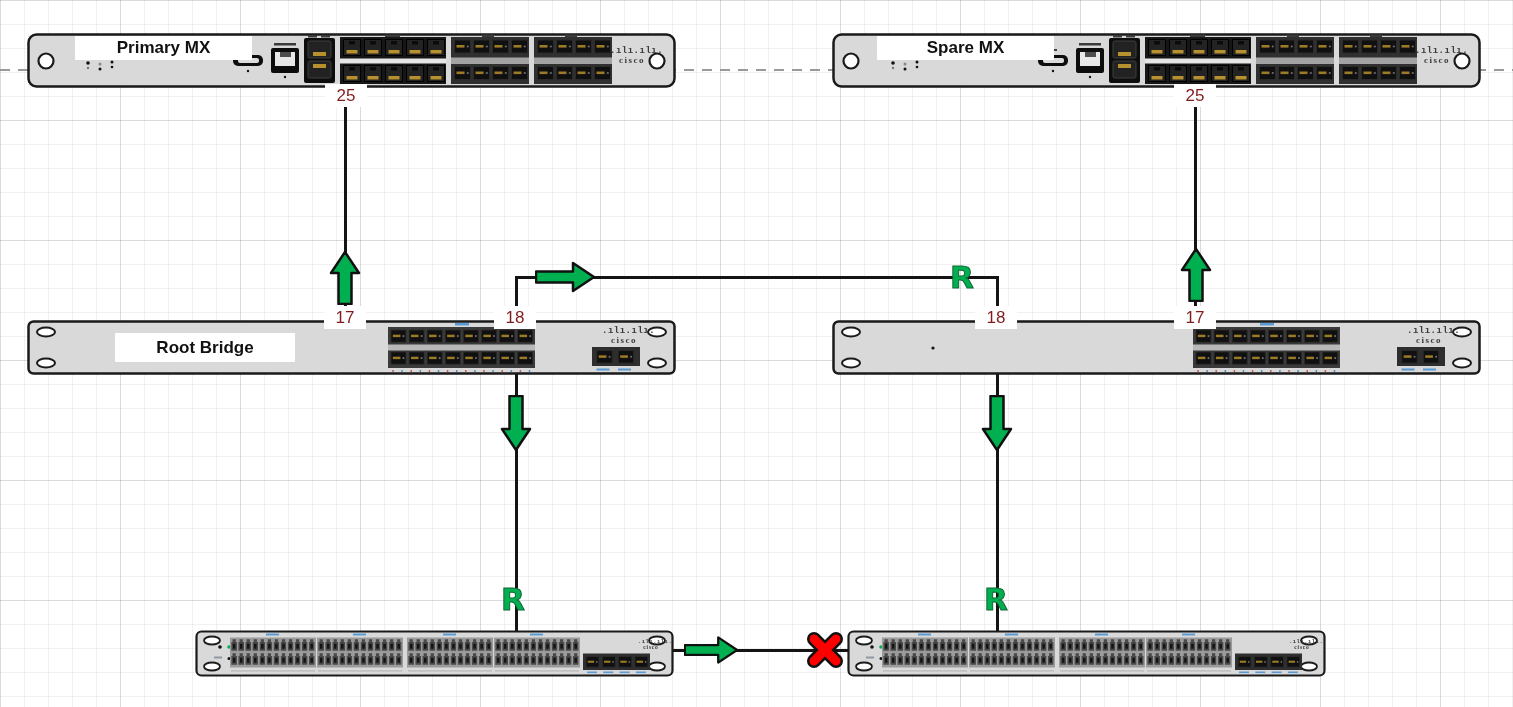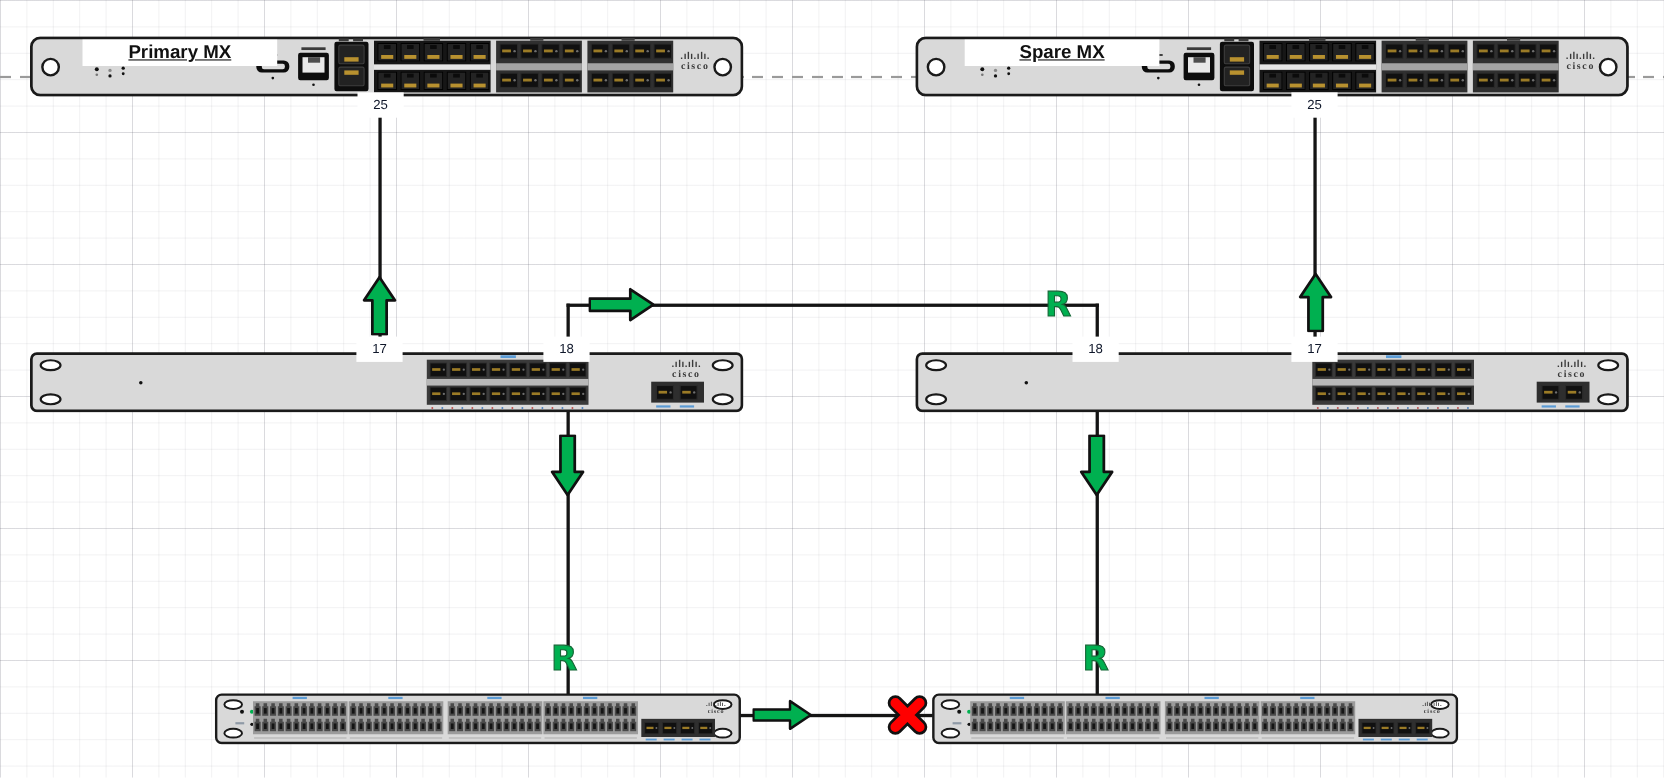--- a/index.html
+++ b/index.html
@@ -14,33 +14,33 @@
     background-size:120px 120px,120px 120px,24px 24px,24px 24px;
   }
   .dashed {
     position:absolute; left:0; top:69px; width:100%; height:2px; z-index:0;
     background:repeating-linear-gradient(90deg,#9a9a9a 0 10px,transparent 10px 18px);
   }
   .device { position:absolute; z-index:2; }
   .conn { position:absolute; background:#141414; z-index:1; }
   .devlabel {
     position:absolute; z-index:3; background:#fff; color:#111;
-    font-weight:700; font-size:17px; display:flex; align-items:center; justify-content:center;text-decoration:underline;
+    font-weight:700; font-size:17px; display:flex; align-items:center; justify-content:center;
   }
   .portlbl {
-    position:absolute; z-index:4; background:#fff; color:#0f172a;
-    width:42px; height:23px; line-height:23px; font-size:12px; text-align:center;
+    position:absolute; z-index:4; background:#fff; color:#7f1d1d;
+    width:42px; height:23px; line-height:23px; font-size:17px; text-align:center;
   }
   .rootmark {
     position:absolute; z-index:5; color:#00b050; font-weight:bold; font-size:31px; line-height:30px;
     font-family:"DejaVu Sans",sans-serif; -webkit-text-stroke:1px #156636;
   }
   .arrow, .xmark { position:absolute; z-index:4; }
   .cisco { position:absolute; z-index:3; color:#3a3a3a; text-align:center; line-height:1; }
-  .cisco .cisco-bars { font-size:9px; letter-spacing:0.5px; font-weight:bold; }
+  .cisco .cisco-bars { font-size:9px; letter-spacing:0.5px; font-weight:bold;font-family:Liberation Mono, monospace; }
   .cisco .cisco-word { font-size:9px; font-weight:bold; letter-spacing:1.5px;font-family:Liberation Serif, serif; }
   .cisco.sm .cisco-bars { font-size:5.5px; }
   .cisco.sm .cisco-word { font-size:5.5px; letter-spacing:0.8px; }
 </style>
 </head>
 <body>
 
 <svg width="0" height="0" style="position:absolute" aria-hidden="true">
   <defs>
     <symbol id="sym-sfp" viewBox="0 0 17 14">
@@ -276,20 +276,21 @@
     <div class="cisco" style="right:22px;top:14px;width:44px">
       <div class="cisco-bars">.ılı.ılı.</div>
       <div class="cisco-word">cisco</div>
     </div>
   </div>
 
   <div class="device" style="left:27px;top:320px;width:649px;height:55px">
     <svg width="649" height="55">
         <use href="#sym-agg"></use>
       </svg>
+    <div class="devlabel" style="left:88px;top:13px;width:180px;height:29px">Root Bridge</div>
     <div class="cisco" style="right:30px;top:7px;width:44px">
       <div class="cisco-bars">.ılı.ılı.</div>
       <div class="cisco-word">cisco</div>
     </div>
   </div>
 
   <div class="device" style="left:832px;top:320px;width:649px;height:55px">
     <svg width="649" height="55">
         <use href="#sym-agg"></use>
       </svg>

